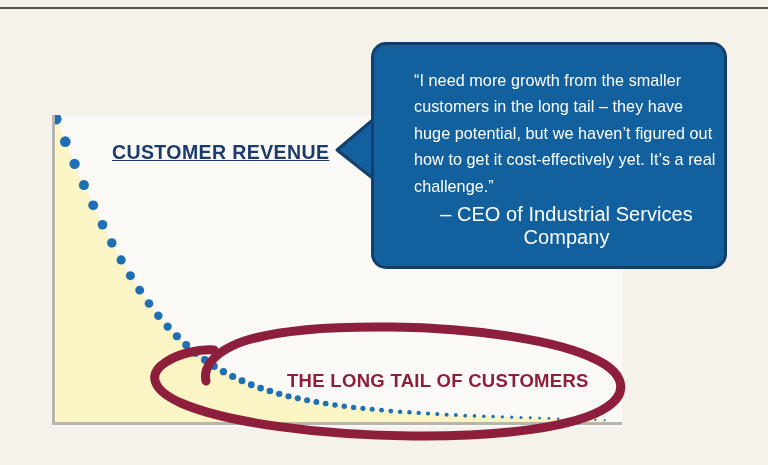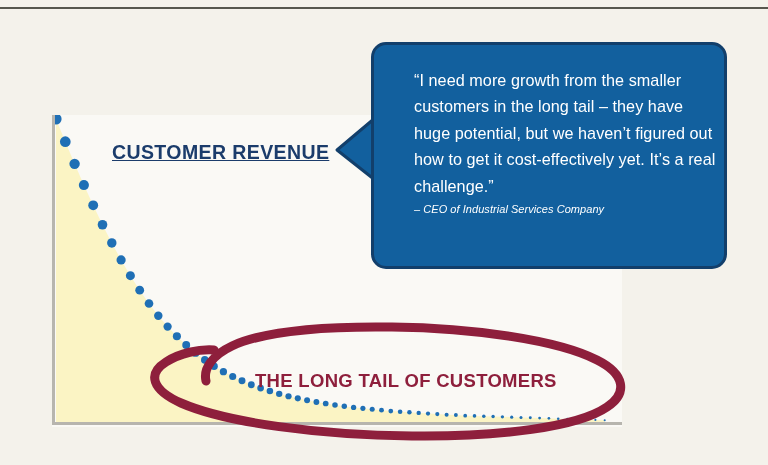--- a/index.html
+++ b/index.html
@@ -58,21 +58,21 @@
     font-size: 19.5px;
     font-weight: bold;
     letter-spacing: 0.4px;
     color: #1B3C6B;
     white-space: nowrap;
     text-decoration: underline;
   }
   
   #tail-label {
     position: absolute;
-    left: 248px;
+    left: 280px;
     top: 360px;
     font-size: 18.5px;
     font-weight: bold;
     letter-spacing: 0.3px;
     color: #8E1F3C;
     white-space: nowrap;
   }
   
   #overlay {
     position: absolute;
@@ -102,25 +102,24 @@
     font-size: 16.2px;
     line-height: 26.4px;
     color: #FFFFFF;
     letter-spacing: 0.05px;
   }
   #bubble-attrib {
     position: absolute;
     left: 40px;
     top: 158px;
     width: 305px;
-    text-align: left;
-    font-size: 11px;
+    text-align: center;
+    font-size: 20px;
     color: #FFFFFF;
     letter-spacing: 0.05px;
-    font-style: italic;
   }
 </style>
 </head>
 <body>
 
 <div id="slide" style="background: rgb(244, 242, 235);">
 
   <div id="top-rule" style="background: rgb(87, 87, 78);"></div>
 
   <div id="canvas" style="background: rgb(244, 242, 235);">

